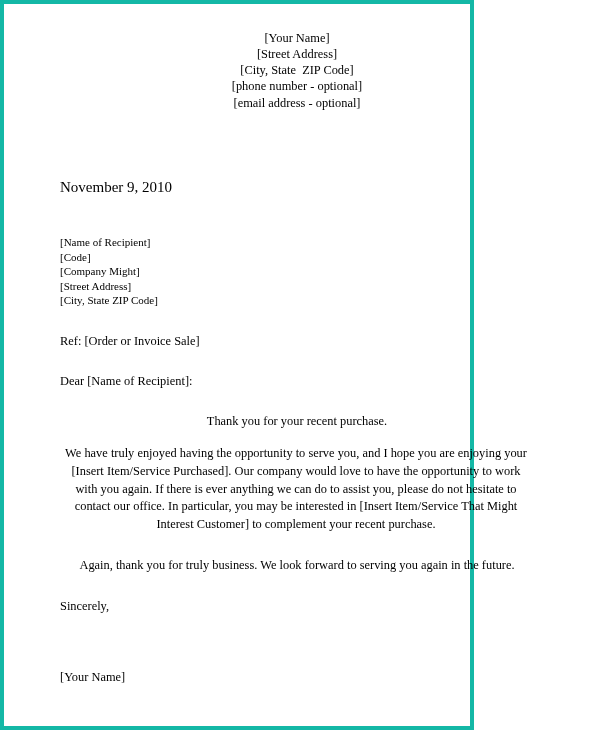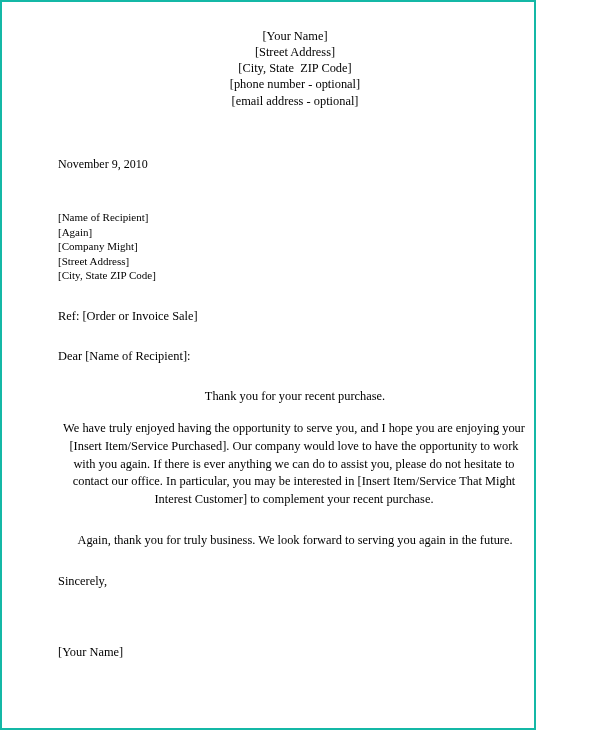--- a/index.html
+++ b/index.html
@@ -9,47 +9,47 @@
   body {
     width: 600px;
     height: 730px;
     background: #ffffff;
     font-family: "Liberation Serif", serif;
     color: #000000;
     overflow: hidden;
   }
   .page {
     position: relative;
-    width: 536px;
+    width: 474px;
     height: 730px;
     box-sizing: border-box;
     background: #ffffff;
-    border: 2px solid #14b8a6;
+    border: 4px solid #14b8a6;
   }
   .letter {
     position: absolute;
     left: 0;
     top: 0;
     width: 600px;
     padding: 26px 70px 0 56px;
     box-sizing: border-box;
   }
   .letterhead {
     text-align: center;
     margin: 0 auto;
     width: 100%;
     line-height: 1.30;
     font-size: 12.4px;
   }
   .letterhead div {
     white-space: pre;
   }
   .date-block {
-    margin-top: 48px;
-    font-size: 12px;
+    margin-top: 67px;
+    font-size: 15px;
     line-height: 1.30;
   }
   .recipient-block {
     margin-top: 38px;
     font-size: 11px;
     line-height: 1.32;
   }
   .ref-line {
     margin-top: 26px;
     font-size: 12.4px;
@@ -88,21 +88,21 @@
       <div>[Street Address]</div>
       <div>[City, State  ZIP Code]</div>
       <div>[phone number - optional]</div>
       <div>[email address - optional]</div>
     </div>
 
     <div class="date-block">November 9, 2010</div>
 
     <div class="recipient-block">
       <div>[Name of Recipient]</div>
-      <div>[Again]</div>
+      <div>[Code]</div>
       <div>[Company Might]</div>
       <div>[Street Address]</div>
       <div>[City, State  ZIP Code]</div>
     </div>
 
     <div class="ref-line">Ref: [Order or Invoice Sale]</div>
 
     <div class="salutation">Dear [Name of Recipient]:</div>
 
     <div class="para">Thank you for your recent purchase.</div>

